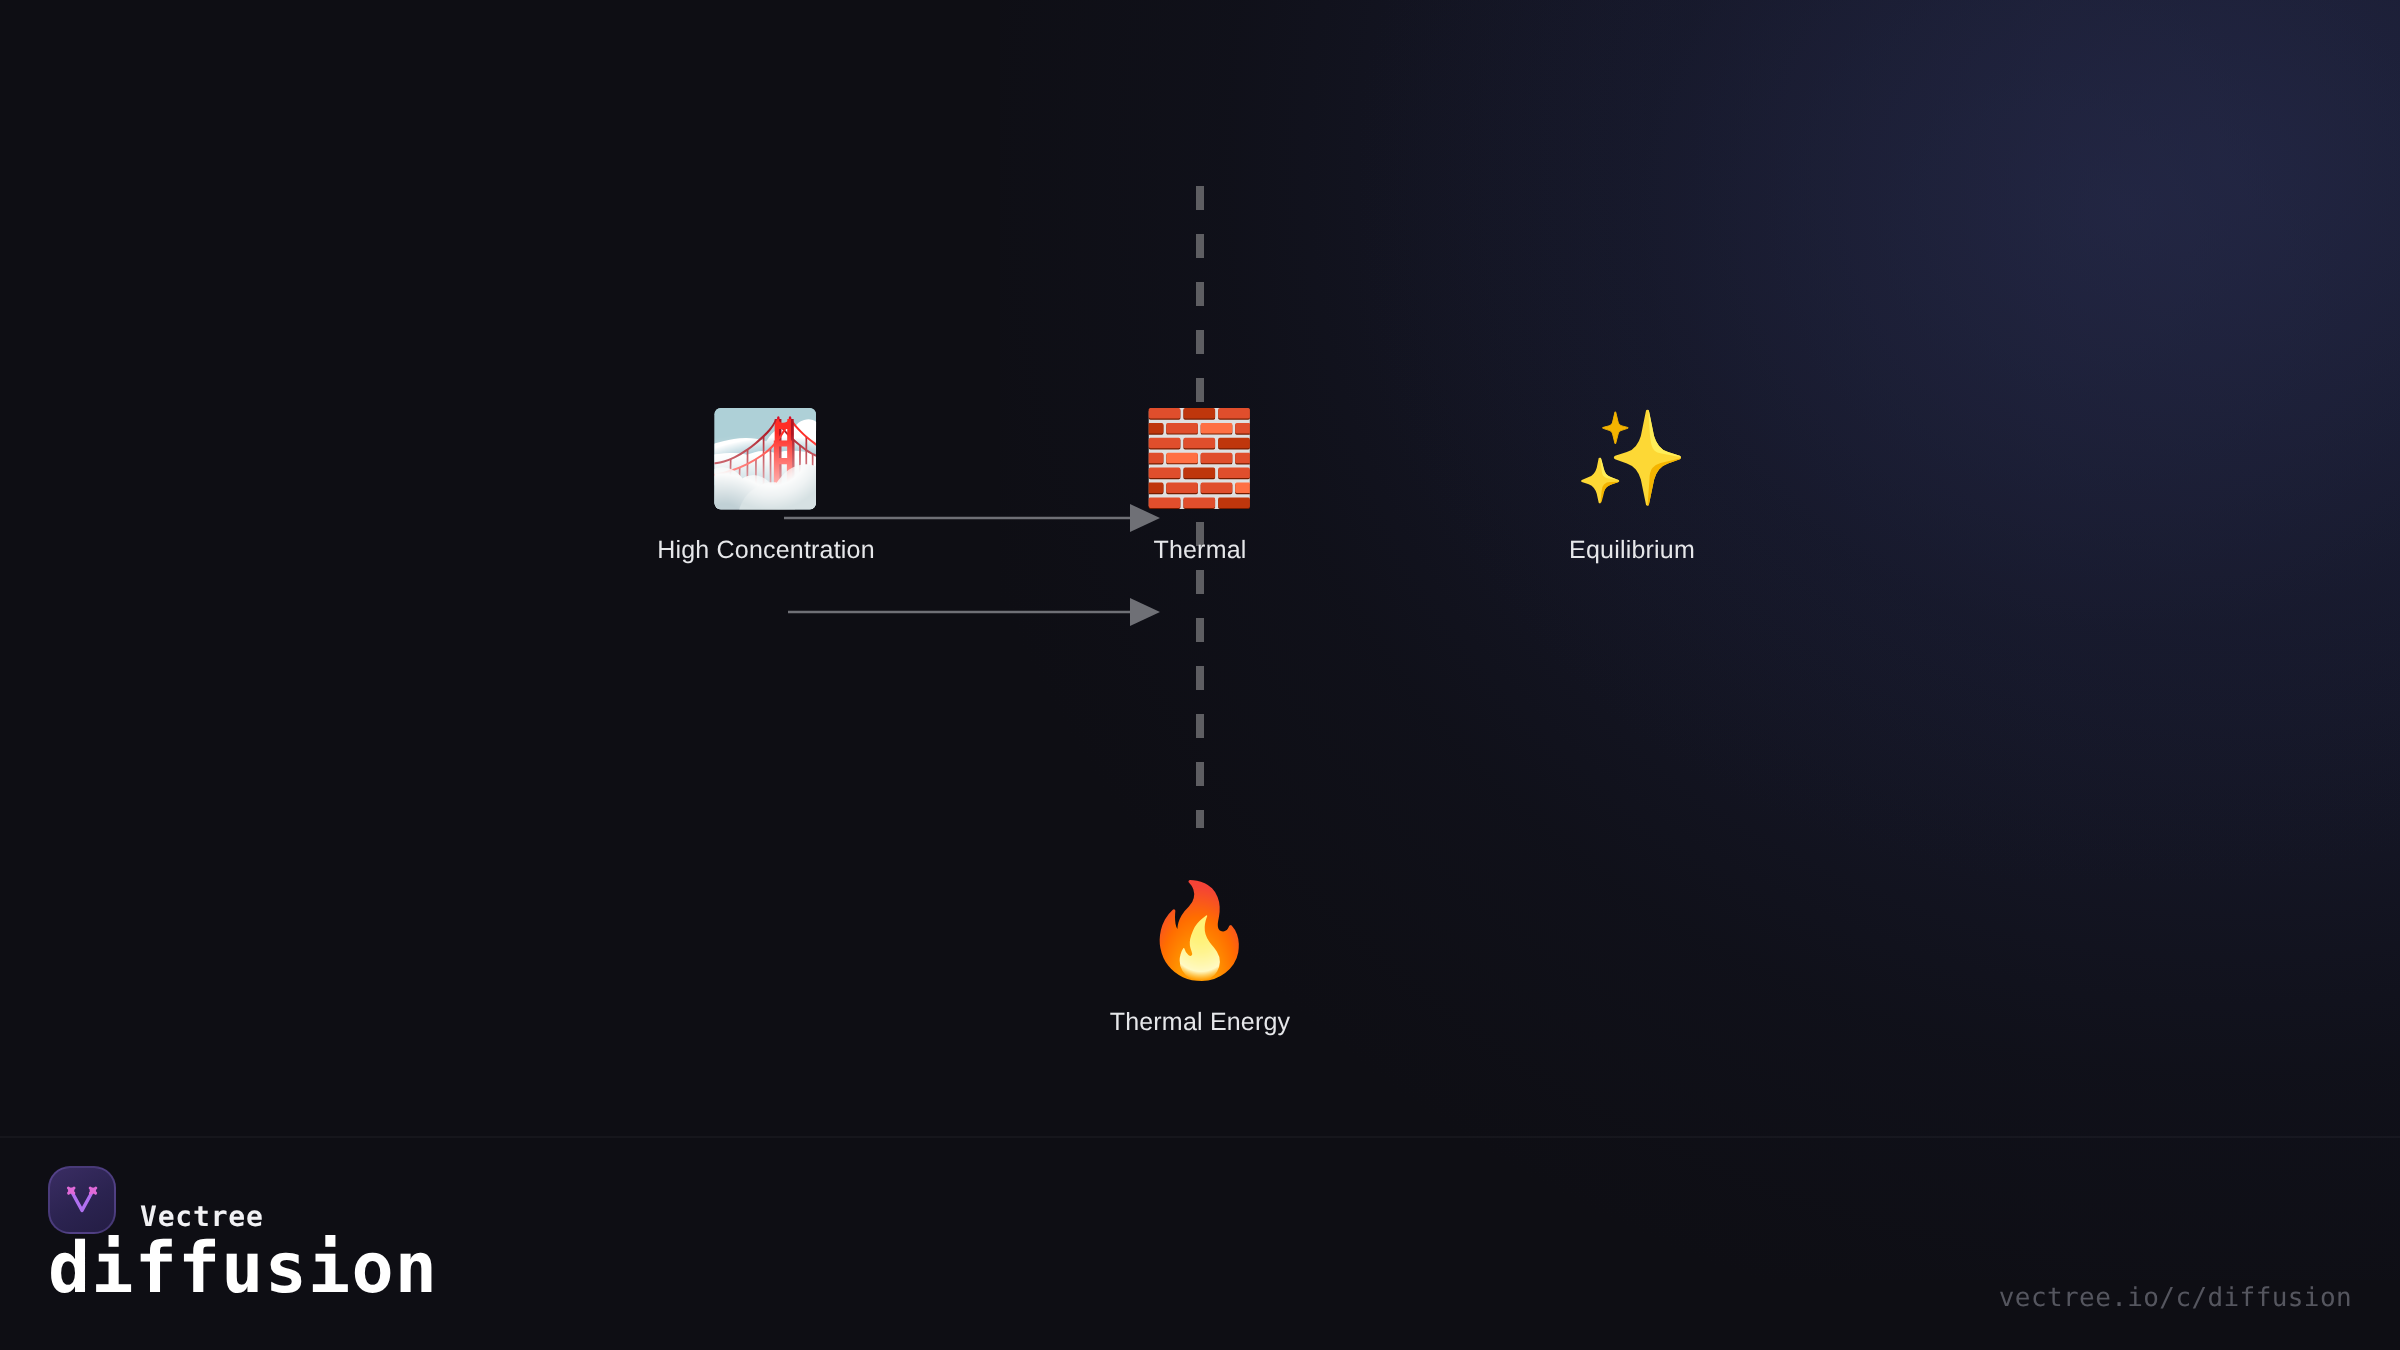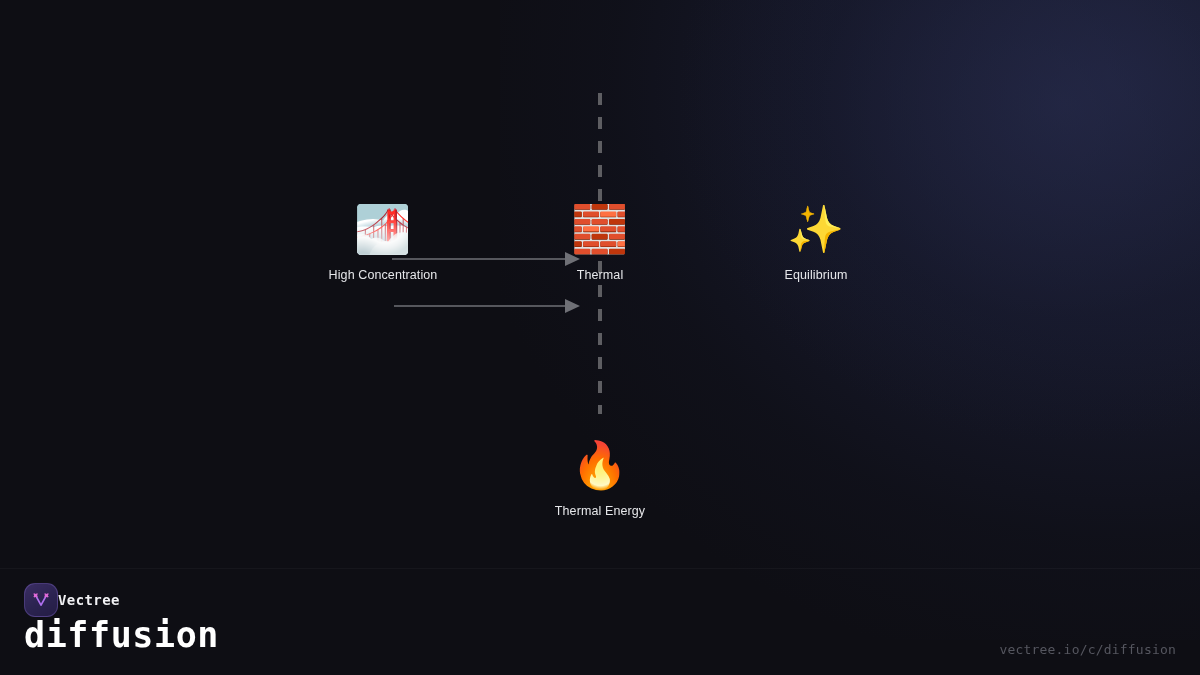--- a/index.html
+++ b/index.html
@@ -82,21 +82,21 @@
   
   .footer-rule {
     position:absolute;
     left:0; right:0; top:568px;
     height:1px;
     background:rgba(255,255,255,0.035);
   }
 
   .footer { position:absolute; left:24px; bottom:22px; }
 
-  .brand-row { display:flex; align-items:center; }
+  .brand-row { display:flex; align-items:flex-end; gap:12px; }
 
   .brand-mark {
     width:34px; height:34px;
     border-radius:11px;
     background:linear-gradient(150deg,#3a2d63 0%,#2b2350 55%,#241d44 100%);
     border:1px solid rgba(150,120,230,0.30);
     display:flex; align-items:center; justify-content:center;
     flex:0 0 auto;
   }
   .brand-name {

